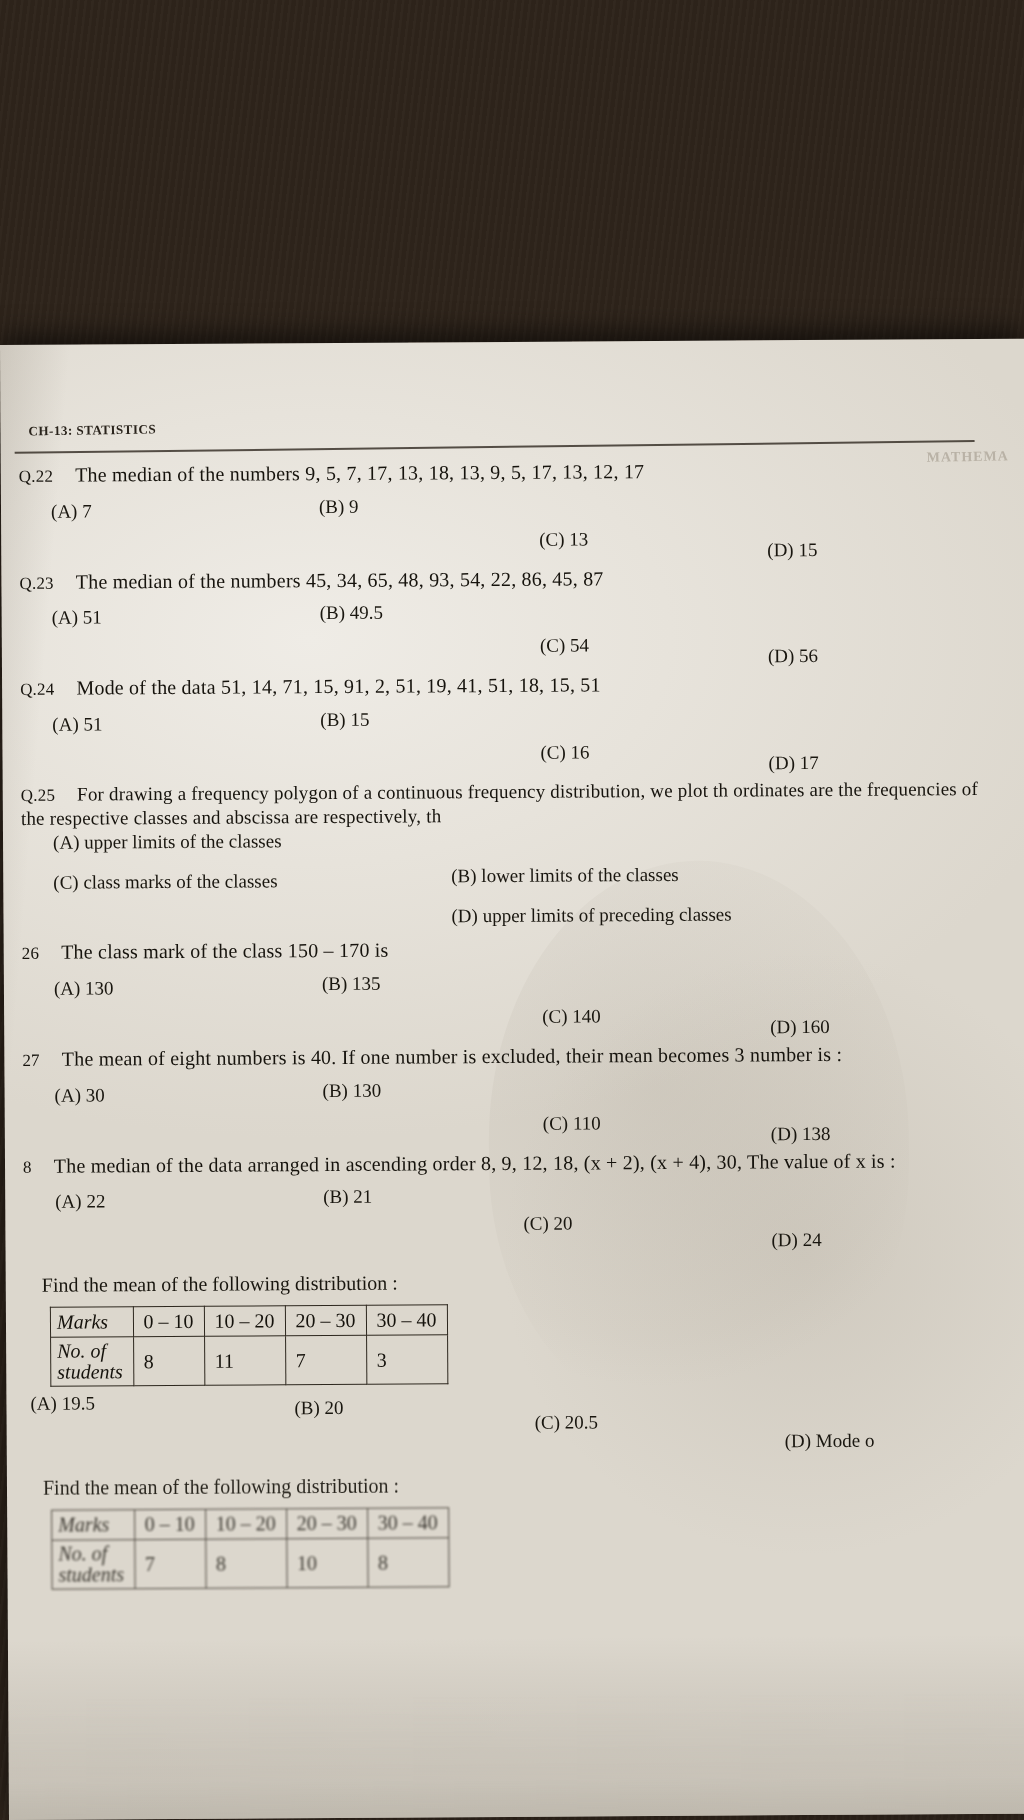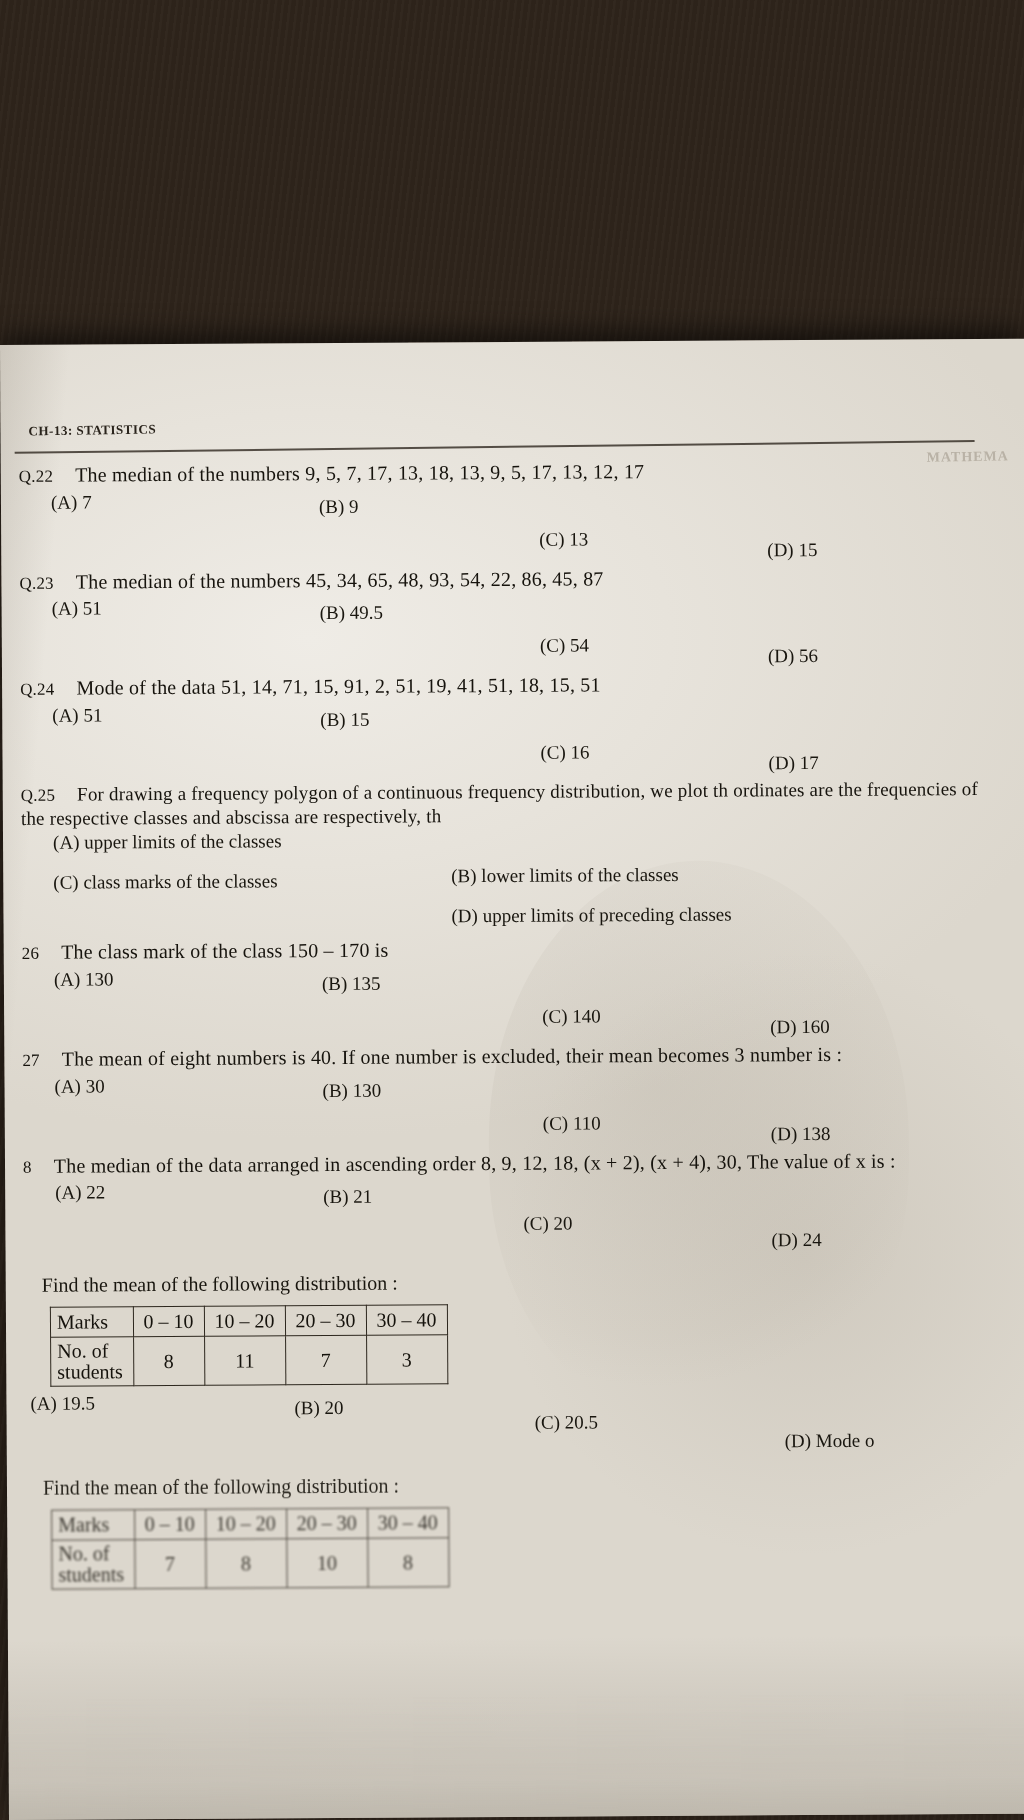--- a/index.html
+++ b/index.html
@@ -133,21 +133,21 @@
   .options {
     position: relative;
     height: 78px;
     margin-top: 4px;
   }
   .opt {
     position: absolute;
     font-size: 19px;
     white-space: nowrap;
   }
-  .optA { left: 32px;  top: 0px; }
+  .optA { left: 32px;  top: 9px; }
   .optB { left: 300px; top: 6px; text-align: right; }
   .optC { left: 520px; top: 40px; }
   .optD { left: 748px; top: 52px; }
 
   
   .options2 {
     position: relative;
     height: 108px;
     margin-top: 2px;
   }
@@ -158,29 +158,29 @@
 
   .dtable {
     border-collapse: collapse;
     margin: 10px 0 6px 26px;
     font-size: 20px;
     color: #15120c;
   }
   .dtable td, .dtable th {
     border: 1px solid #2e281f;
     padding: 3px 10px;
-    text-align: center;
     font-weight: normal;
     font-family: "Liberation Serif", serif;
   }
   .dtable .rowhead {
     text-align: left;
     padding-left: 6px;
     white-space: pre-line;
     line-height: 1.05;
+    font-style: italic;
   }
 
   .intro {
     font-size: 20px;
     margin: 14px 0 0 18px;
   }
 
   .blur-bottom {
     position: absolute;
     left: 0;

